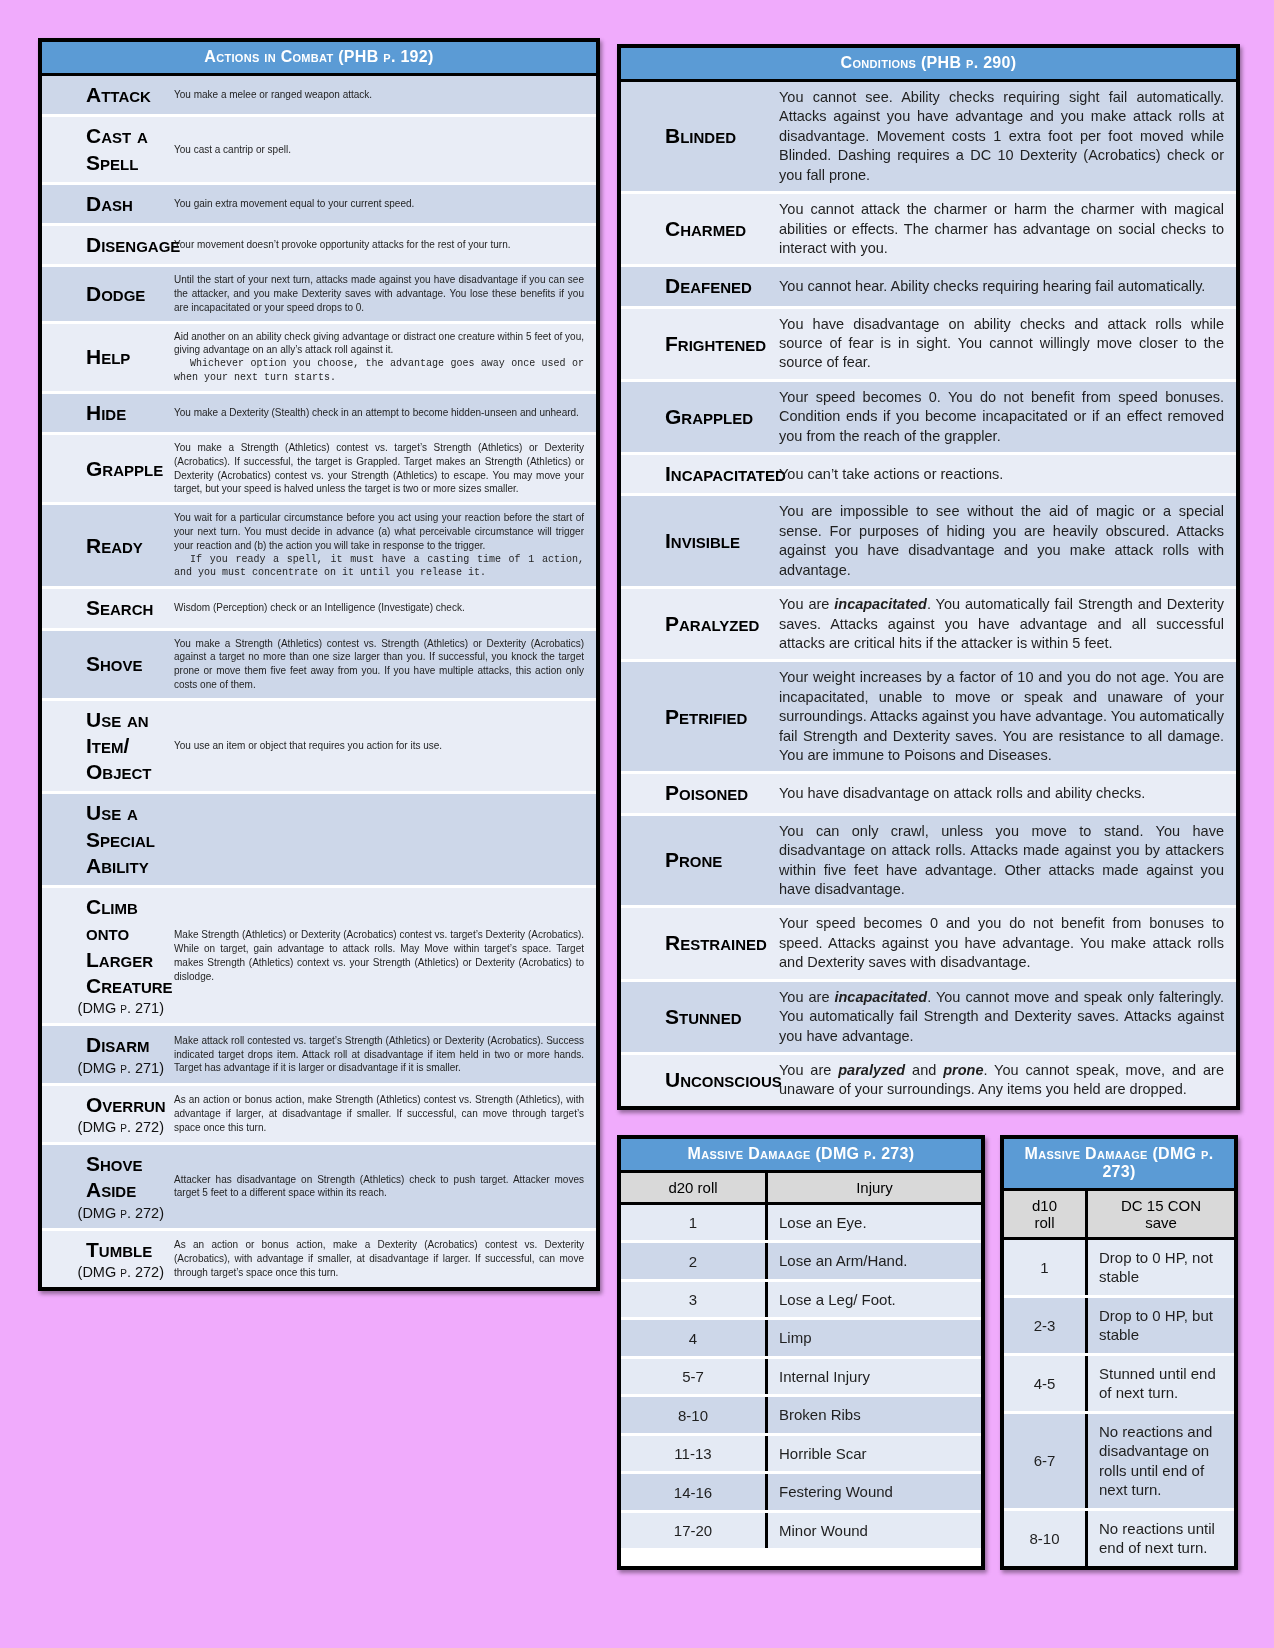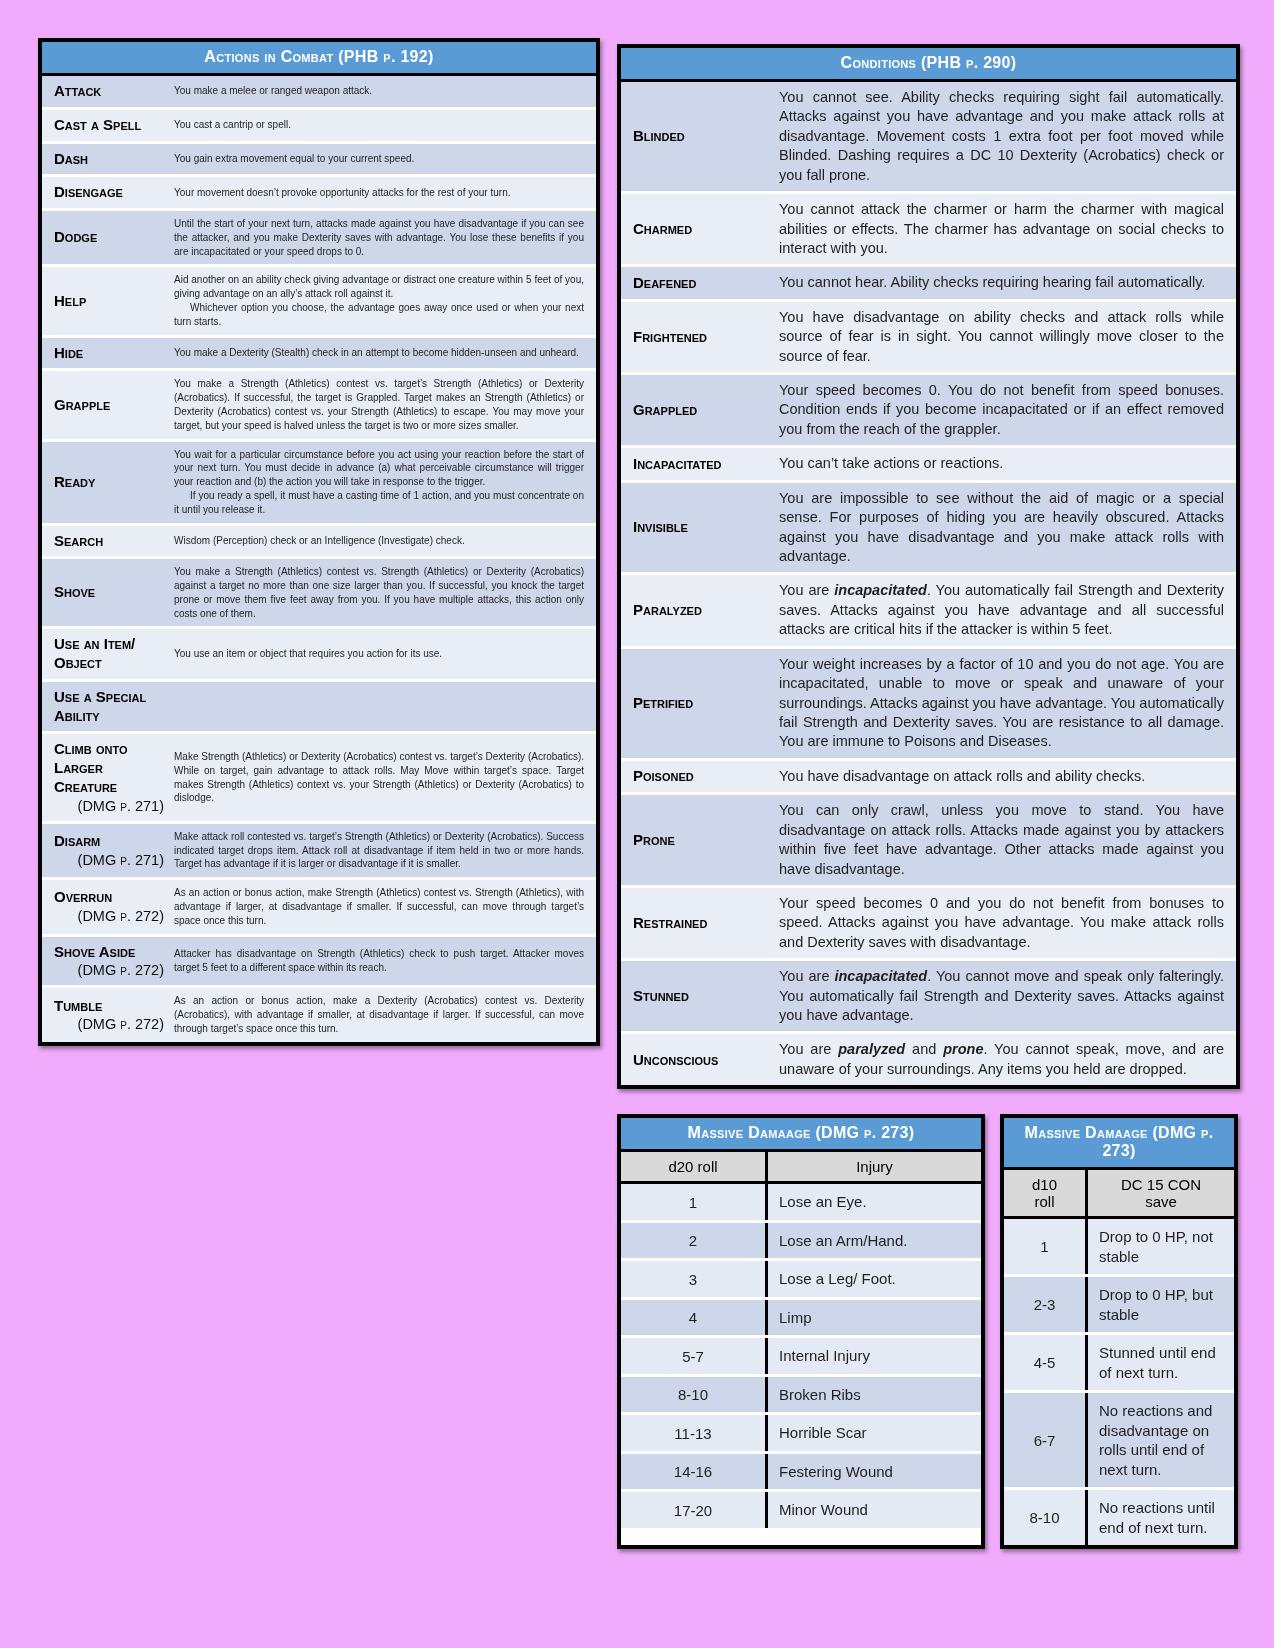--- a/index.html
+++ b/index.html
@@ -32,29 +32,29 @@
   .row + .row{border-top:3px solid #ffffff;}
   .row.dark{background:#CDD7E9;}
   .row.light{background:#E9EDF6;}
   .lbl-cell{
     flex:none;display:flex;flex-direction:column;justify-content:center;
     padding:6px 4px 6px 12px;box-sizing:border-box;
   }
   .actions .lbl-cell{width:126px;}
   .conditions .lbl-cell{width:152px;}
   .lbl{
-    font-variant:small-caps;font-weight:bold;font-size:15px;color:#000;line-height:1.25;
+    font-variant:small-caps;font-weight:bold;font-size:21px;color:#000;line-height:1.25;margin-left:32px;
   }
   .sub{font-variant:small-caps;font-size:14.5px;color:#111;line-height:1.25;text-align:right;}
   .desc-cell{
     flex:1;display:flex;flex-direction:column;justify-content:center;
     padding:6px 12px 6px 6px;box-sizing:border-box;
   }
   .desc-cell p{margin:0;text-align:justify;}
-  .desc-cell p + p{text-indent:1.6em;}
+  .desc-cell p + p{text-indent:1.6em;font-family:Liberation Mono, monospace;}
   .actions .desc-cell p{font-size:10px;line-height:1.38;}
   .conditions .desc-cell p{font-size:14.5px;line-height:1.34;}
   .actions{position:absolute;left:38px;top:38px;width:562px;box-sizing:border-box;}
   .right-col{position:absolute;left:617px;top:44px;width:623px;}
   .conditions{width:623px;box-sizing:border-box;}
   
   .dmg-row{display:flex;margin-top:25px;}
   .dmg{box-sizing:border-box;}
   .dmg20{width:368px;margin-right:15px;}
   .dmg10{width:238px;}

